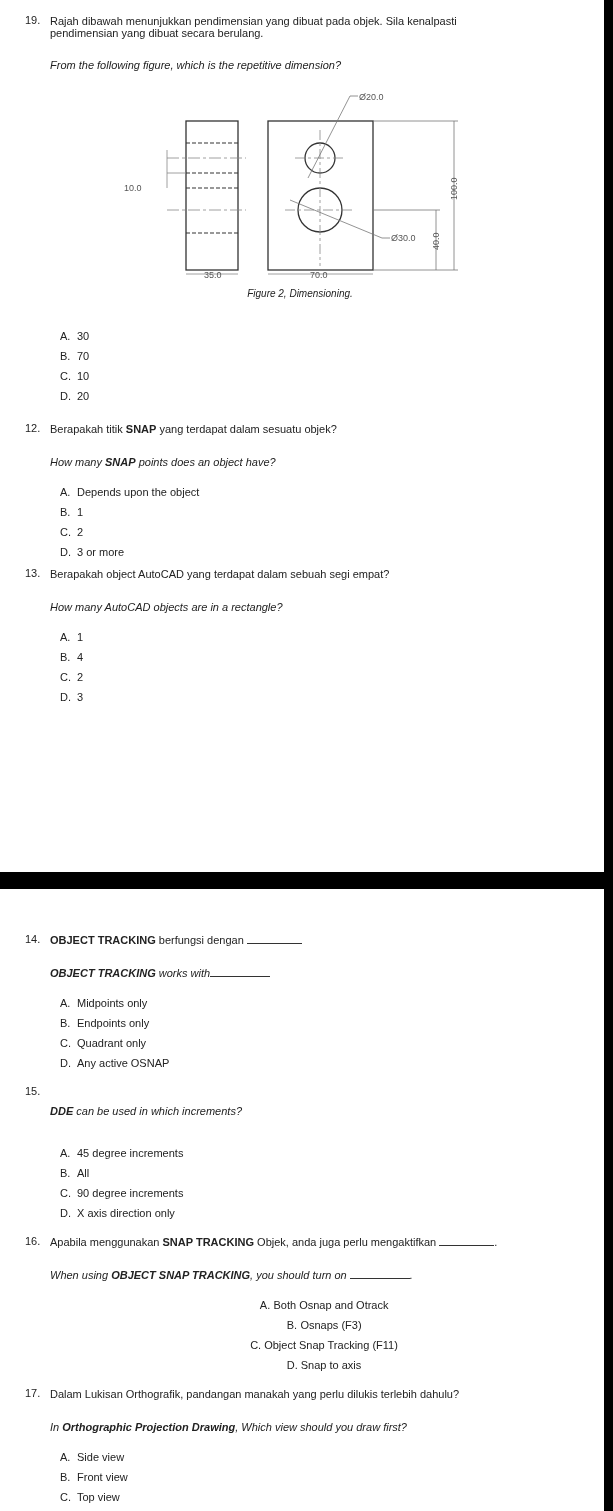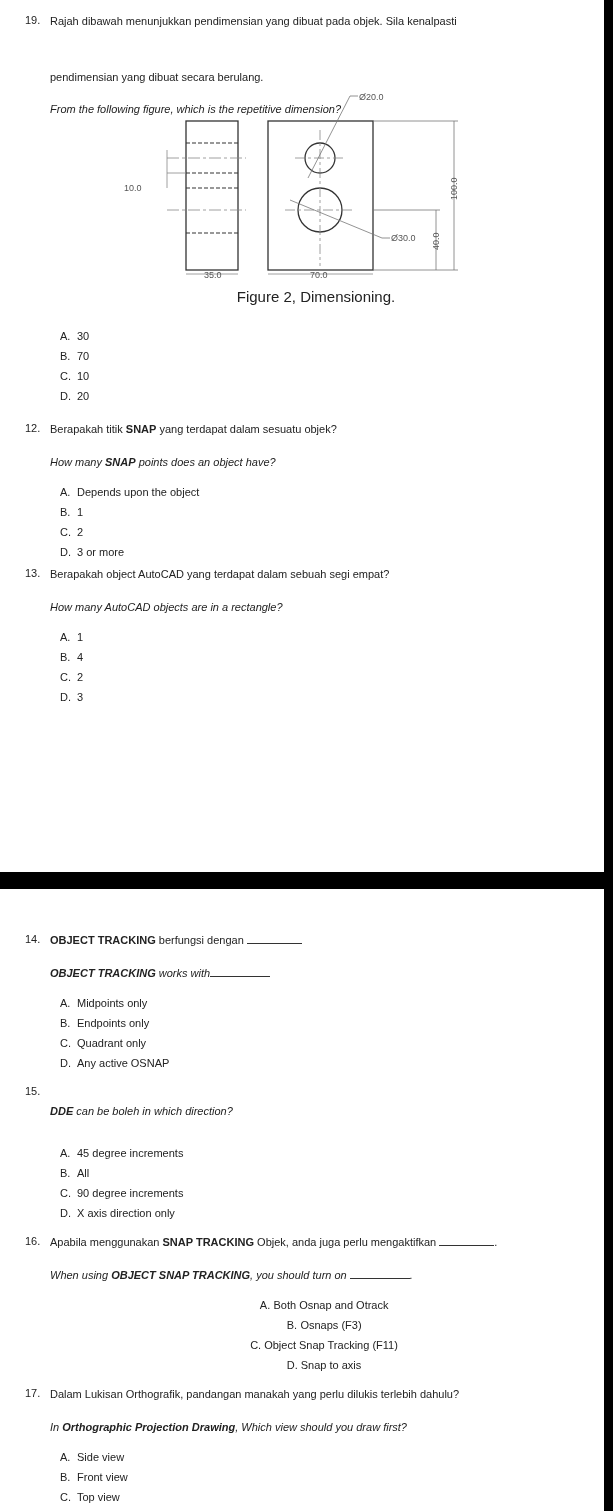--- a/index.html
+++ b/index.html
@@ -11,33 +11,33 @@
   .qnum { position:absolute; left:0; top:0; width:22px; }
   .qbody { margin-left:25px; }
   .line { line-height:14px; }
   .en { font-style:italic; margin-top:19px; line-height:14px; }
   .opts { margin-top:12px; margin-left:10px; }
   .opt { line-height:20px; }
   .opt .l { display:inline-block; width:17px; }
   b { font-weight:bold; }
   .blank { display:inline-block; border-bottom:1px solid #333; height:9px; }
   .fig { position:absolute; left:120px; top:88px; width:360px; height:220px; }
-  .caption { position:absolute; left:16px; top:200px; width:360px; text-align:center; font-size:15px; }
+  .caption { position:absolute; left:0; top:200px; width:360px; text-align:center; font-style:italic; font-size:10px; }
 </style>
 </head>
 <body>
 
 <div class="right-strip"></div>
 <div class="hbar"></div>
 
 <div class="q" style="top:14px;">
   <span class="qnum">19.</span>
   <div class="qbody">
     <div class="line">Rajah dibawah menunjukkan pendimensian yang dibuat pada objek. Sila kenalpasti</div>
-    <div class="line" style="line-height:11px;margin-top:44px;">pendimensian yang dibuat secara berulang.</div>
+    <div class="line" style="line-height:11px;">pendimensian yang dibuat secara berulang.</div>
     <div class="en">From the following figure, which is the repetitive dimension?</div>
   </div>
 </div>
 
 <div class="fig">
   <svg width="360" height="200" viewBox="0 0 360 200">
     <g stroke="#333" fill="none">
 
       <rect x="66" y="33" width="52" height="149" stroke-width="1.3"></rect>
       <g stroke-dasharray="4,2" stroke-width="1.2">
@@ -139,21 +139,21 @@
       <div class="opt"><span class="l">B.</span><span>Endpoints only</span></div>
       <div class="opt"><span class="l">C.</span><span>Quadrant only</span></div>
       <div class="opt"><span class="l">D.</span><span>Any active OSNAP</span></div>
     </div>
   </div>
 </div>
 
 <div class="q" style="top:1085px;">
   <span class="qnum">15.</span>
   <div class="qbody">
-    <div class="en"><b>DDE</b><span> can be boleh in which direction?</span></div>
+    <div class="en"><b>DDE</b><span> can be used in which increments?</span></div>
     <div class="opts" style="margin-top:25px;">
       <div class="opt"><span class="l">A.</span><span>45 degree increments</span></div>
       <div class="opt"><span class="l">B.</span><span>All</span></div>
       <div class="opt"><span class="l">C.</span><span>90 degree increments</span></div>
       <div class="opt"><span class="l">D.</span><span>X axis direction only</span></div>
     </div>
   </div>
 </div>
 
 <div class="q" style="top:1235px;">

